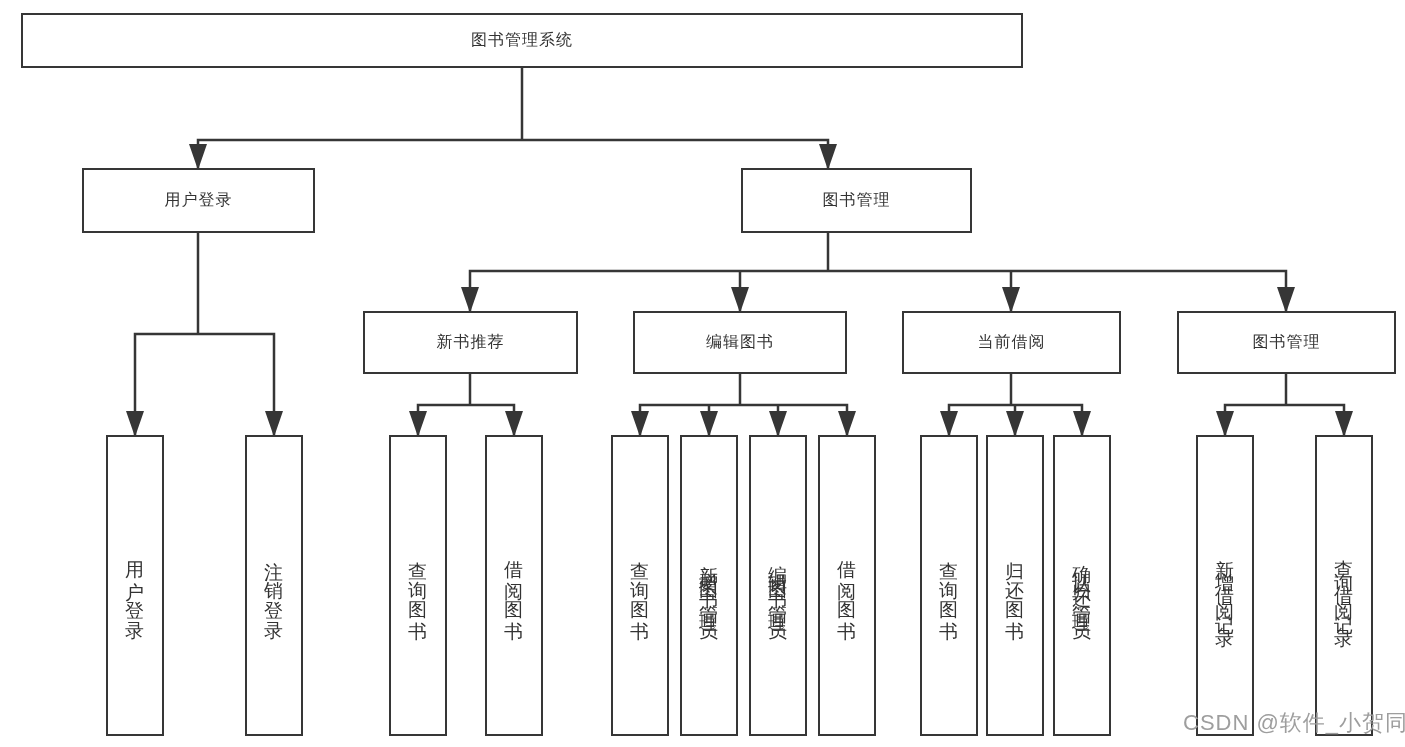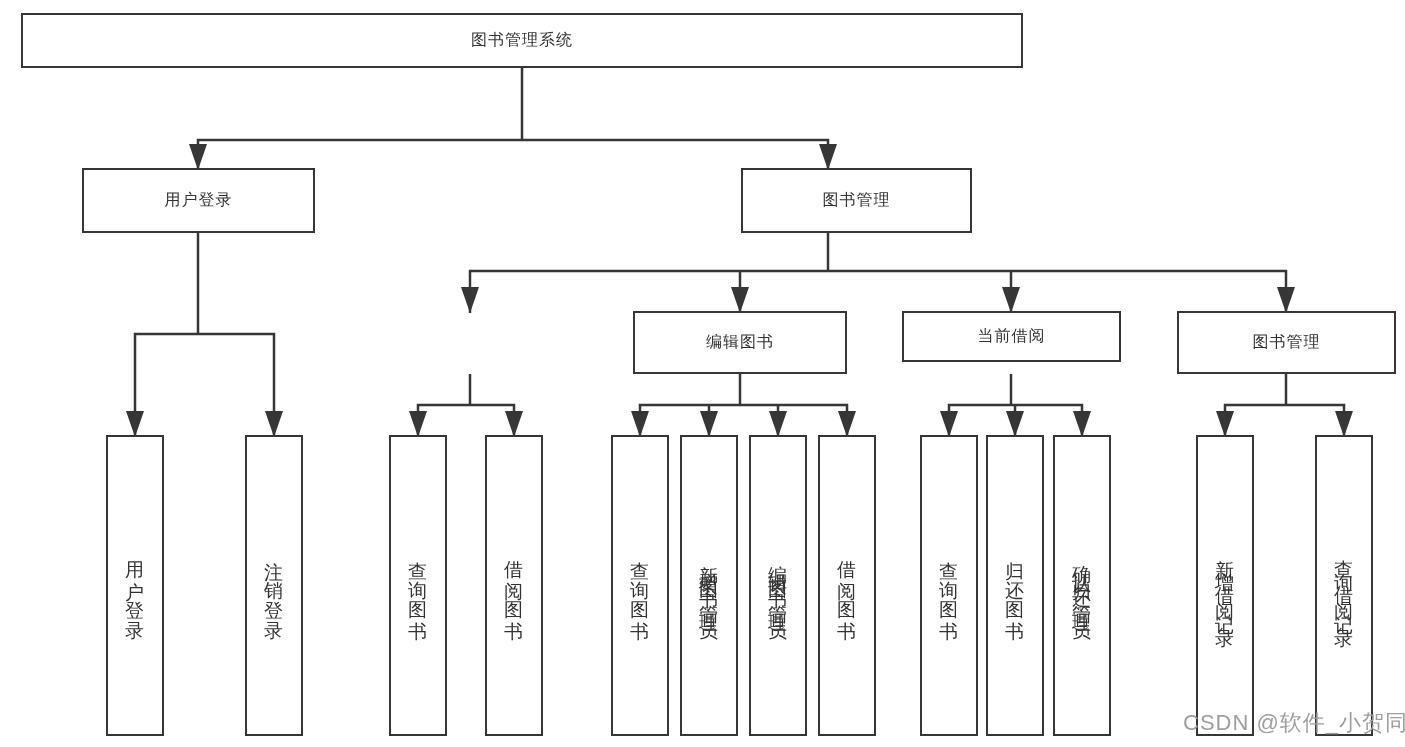--- a/index.html
+++ b/index.html
@@ -73,22 +73,23 @@
       <polygon points="1216,411 1234,411 1225,437"></polygon>
       <polygon points="1335,411 1353,411 1344,437"></polygon>
     </g>
   </svg>
 
   <div class="box h" style="left:21px;top:13px;width:1002px;height:55px;">图书管理系统</div>
 
   <div class="box h" style="left:82px;top:168px;width:233px;height:65px;">用户登录</div>
   <div class="box h" style="left:713px;top:168px;width:231px;height:65px;margin-left:28px;">图书管理</div>
 
+  <div class="box h" style="left:363px;top:311px;width:215px;height:63px;">新书推荐</div>
   <div class="box h" style="left:633px;top:311px;width:214px;height:63px;">编辑图书</div>
-  <div class="box h" style="left:902px;top:311px;width:219px;height:51px;">当前借阅</div>
+  <div class="box h" style="left:902px;top:311px;width:219px;height:63px;">当前借阅</div>
   <div class="box h" style="left:1177px;top:311px;width:219px;height:63px;">图书管理</div>
 
   <div class="box v sp-lg" style="left:106px;top:435px;width:58px;height:301px;">用户登录</div>
   <div class="box v sp-lg" style="left:245px;top:435px;width:58px;height:301px;">注销登录</div>
 
   <div class="box v sp-lg" style="left:389px;top:435px;width:58px;height:301px;">查询图书</div>
   <div class="box v sp-lg" style="left:485px;top:435px;width:58px;height:301px;">借阅图书</div>
 
   <div class="box v sp-lg" style="left:611px;top:435px;width:58px;height:301px;">查询图书</div>
   <div class="box v sp-sm" style="left:680px;top:435px;width:58px;height:301px;">新增图书（管理员）</div>

